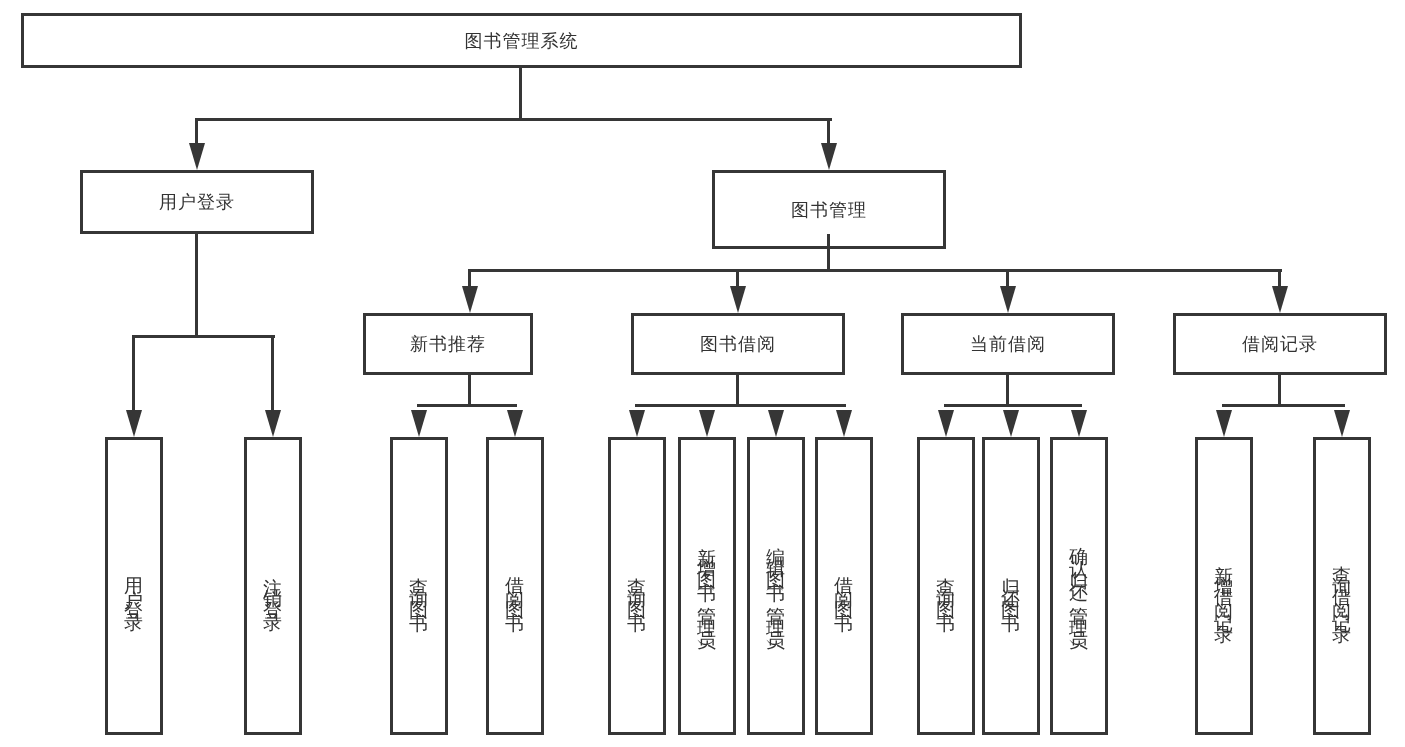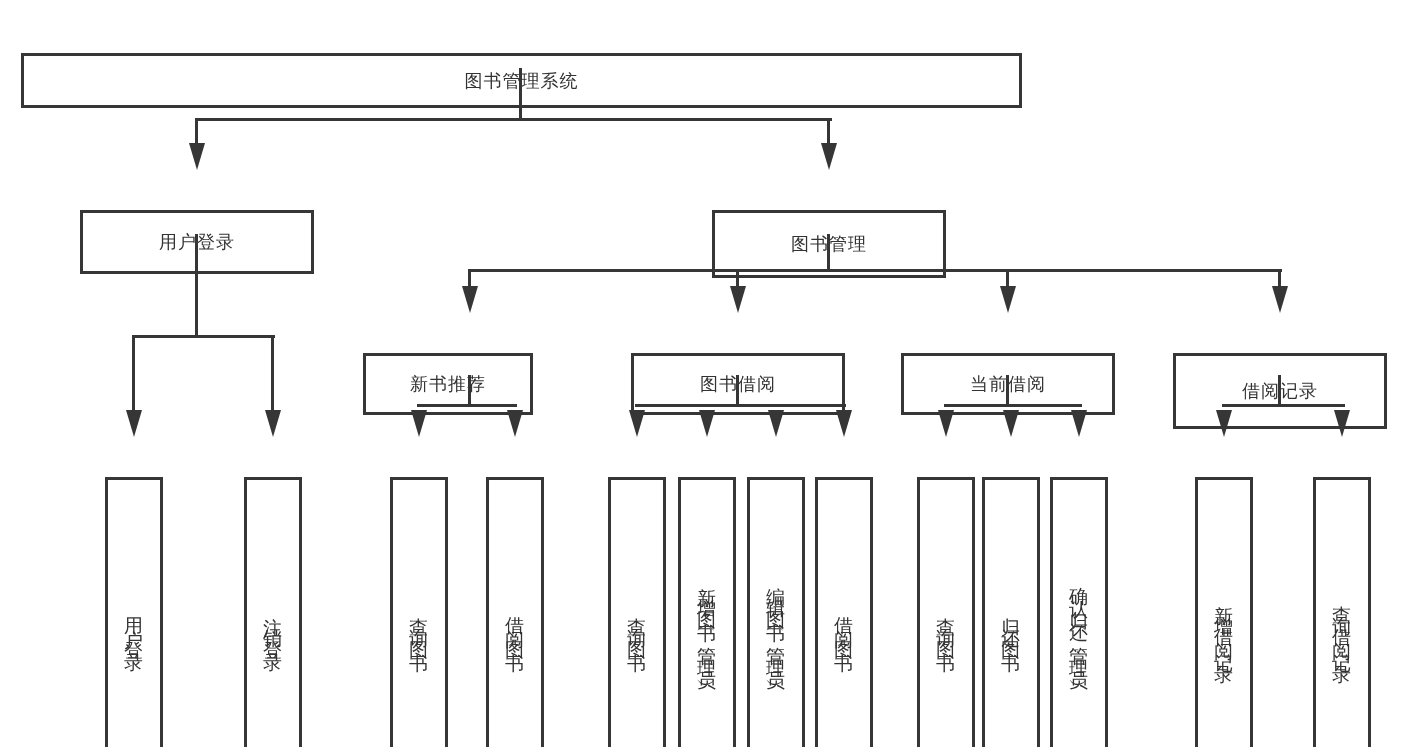--- a/index.html
+++ b/index.html
@@ -20,21 +20,20 @@
   .box{
     position:absolute;
     box-sizing:border-box;
     border:3px solid var(--line);
     background:#fff;
     display:flex;
     align-items:center;
     justify-content:center;
     font-size:18px;
     letter-spacing:1px;
-    margin-top:40px;
   }
   .vbox span{
     writing-mode:vertical-rl;
     text-orientation:mixed;
     line-height:1;
     font-size:19px;
     letter-spacing:12px;
   }
   .vline{position:absolute;width:3px;background:var(--line);}
   .hline{position:absolute;height:3px;background:var(--line);}
@@ -65,21 +64,21 @@
   <div class="vline" style="left:519px;top:68px;height:53px"></div>
   <div class="hline" style="left:195px;top:118px;width:637px"></div>
   <div class="vline" style="left:195px;top:118px;height:28px"></div>
   <div class="vline" style="left:827px;top:118px;height:28px"></div>
   <div class="arrow" style="left:189px;top:143px"></div>
   <div class="arrow" style="left:821px;top:143px"></div>
 
   <div class="box" style="left:80px;top:170px;width:234px;height:64px">
     <span>用户登录</span>
   </div>
-  <div class="box" style="left:712px;top:170px;width:234px;height:68px">
+  <div class="box" style="left:712px;top:170px;width:234px;height:79px">
     <span>图书管理</span>
   </div>
 
   <div class="vline" style="left:195px;top:234px;height:103px"></div>
   <div class="hline" style="left:132px;top:335px;width:143px"></div>
   <div class="vline" style="left:132px;top:335px;height:77px"></div>
   <div class="vline" style="left:271px;top:335px;height:77px"></div>
   <div class="arrow" style="left:126px;top:410px"></div>
   <div class="arrow" style="left:265px;top:410px"></div>
 
@@ -96,21 +95,21 @@
 
   <div class="box" style="left:363px;top:313px;width:170px;height:62px">
     <span>新书推荐</span>
   </div>
   <div class="box" style="left:631px;top:313px;width:214px;height:62px">
     <span>图书借阅</span>
   </div>
   <div class="box" style="left:901px;top:313px;width:214px;height:62px">
     <span>当前借阅</span>
   </div>
-  <div class="box" style="left:1173px;top:313px;width:214px;height:76px">
+  <div class="box" style="left:1173px;top:313px;width:214px;height:62px">
     <span>借阅记录</span>
   </div>
 
   <div class="vline" style="left:468px;top:375px;height:32px"></div>
   <div class="hline" style="left:417px;top:404px;width:100px"></div>
   <div class="arrow" style="left:411px;top:410px"></div>
   <div class="arrow" style="left:507px;top:410px"></div>
 
   <div class="vline" style="left:736px;top:375px;height:32px"></div>
   <div class="hline" style="left:635px;top:404px;width:211px"></div>

